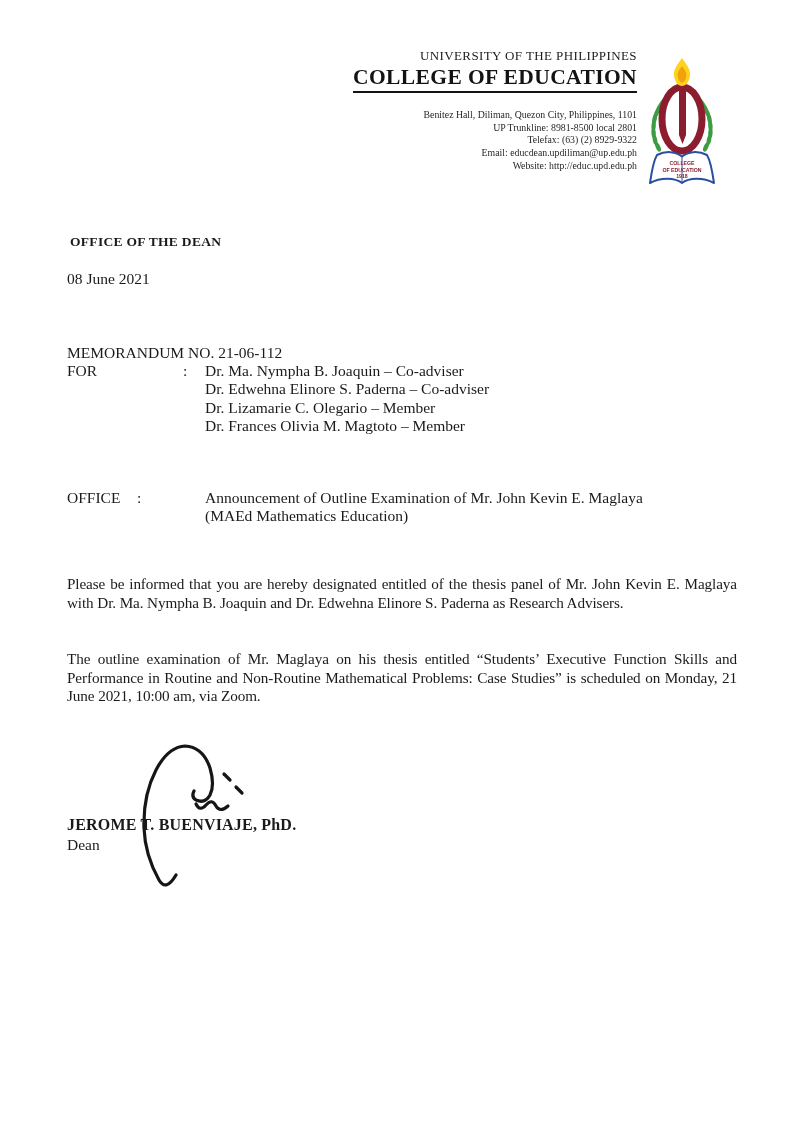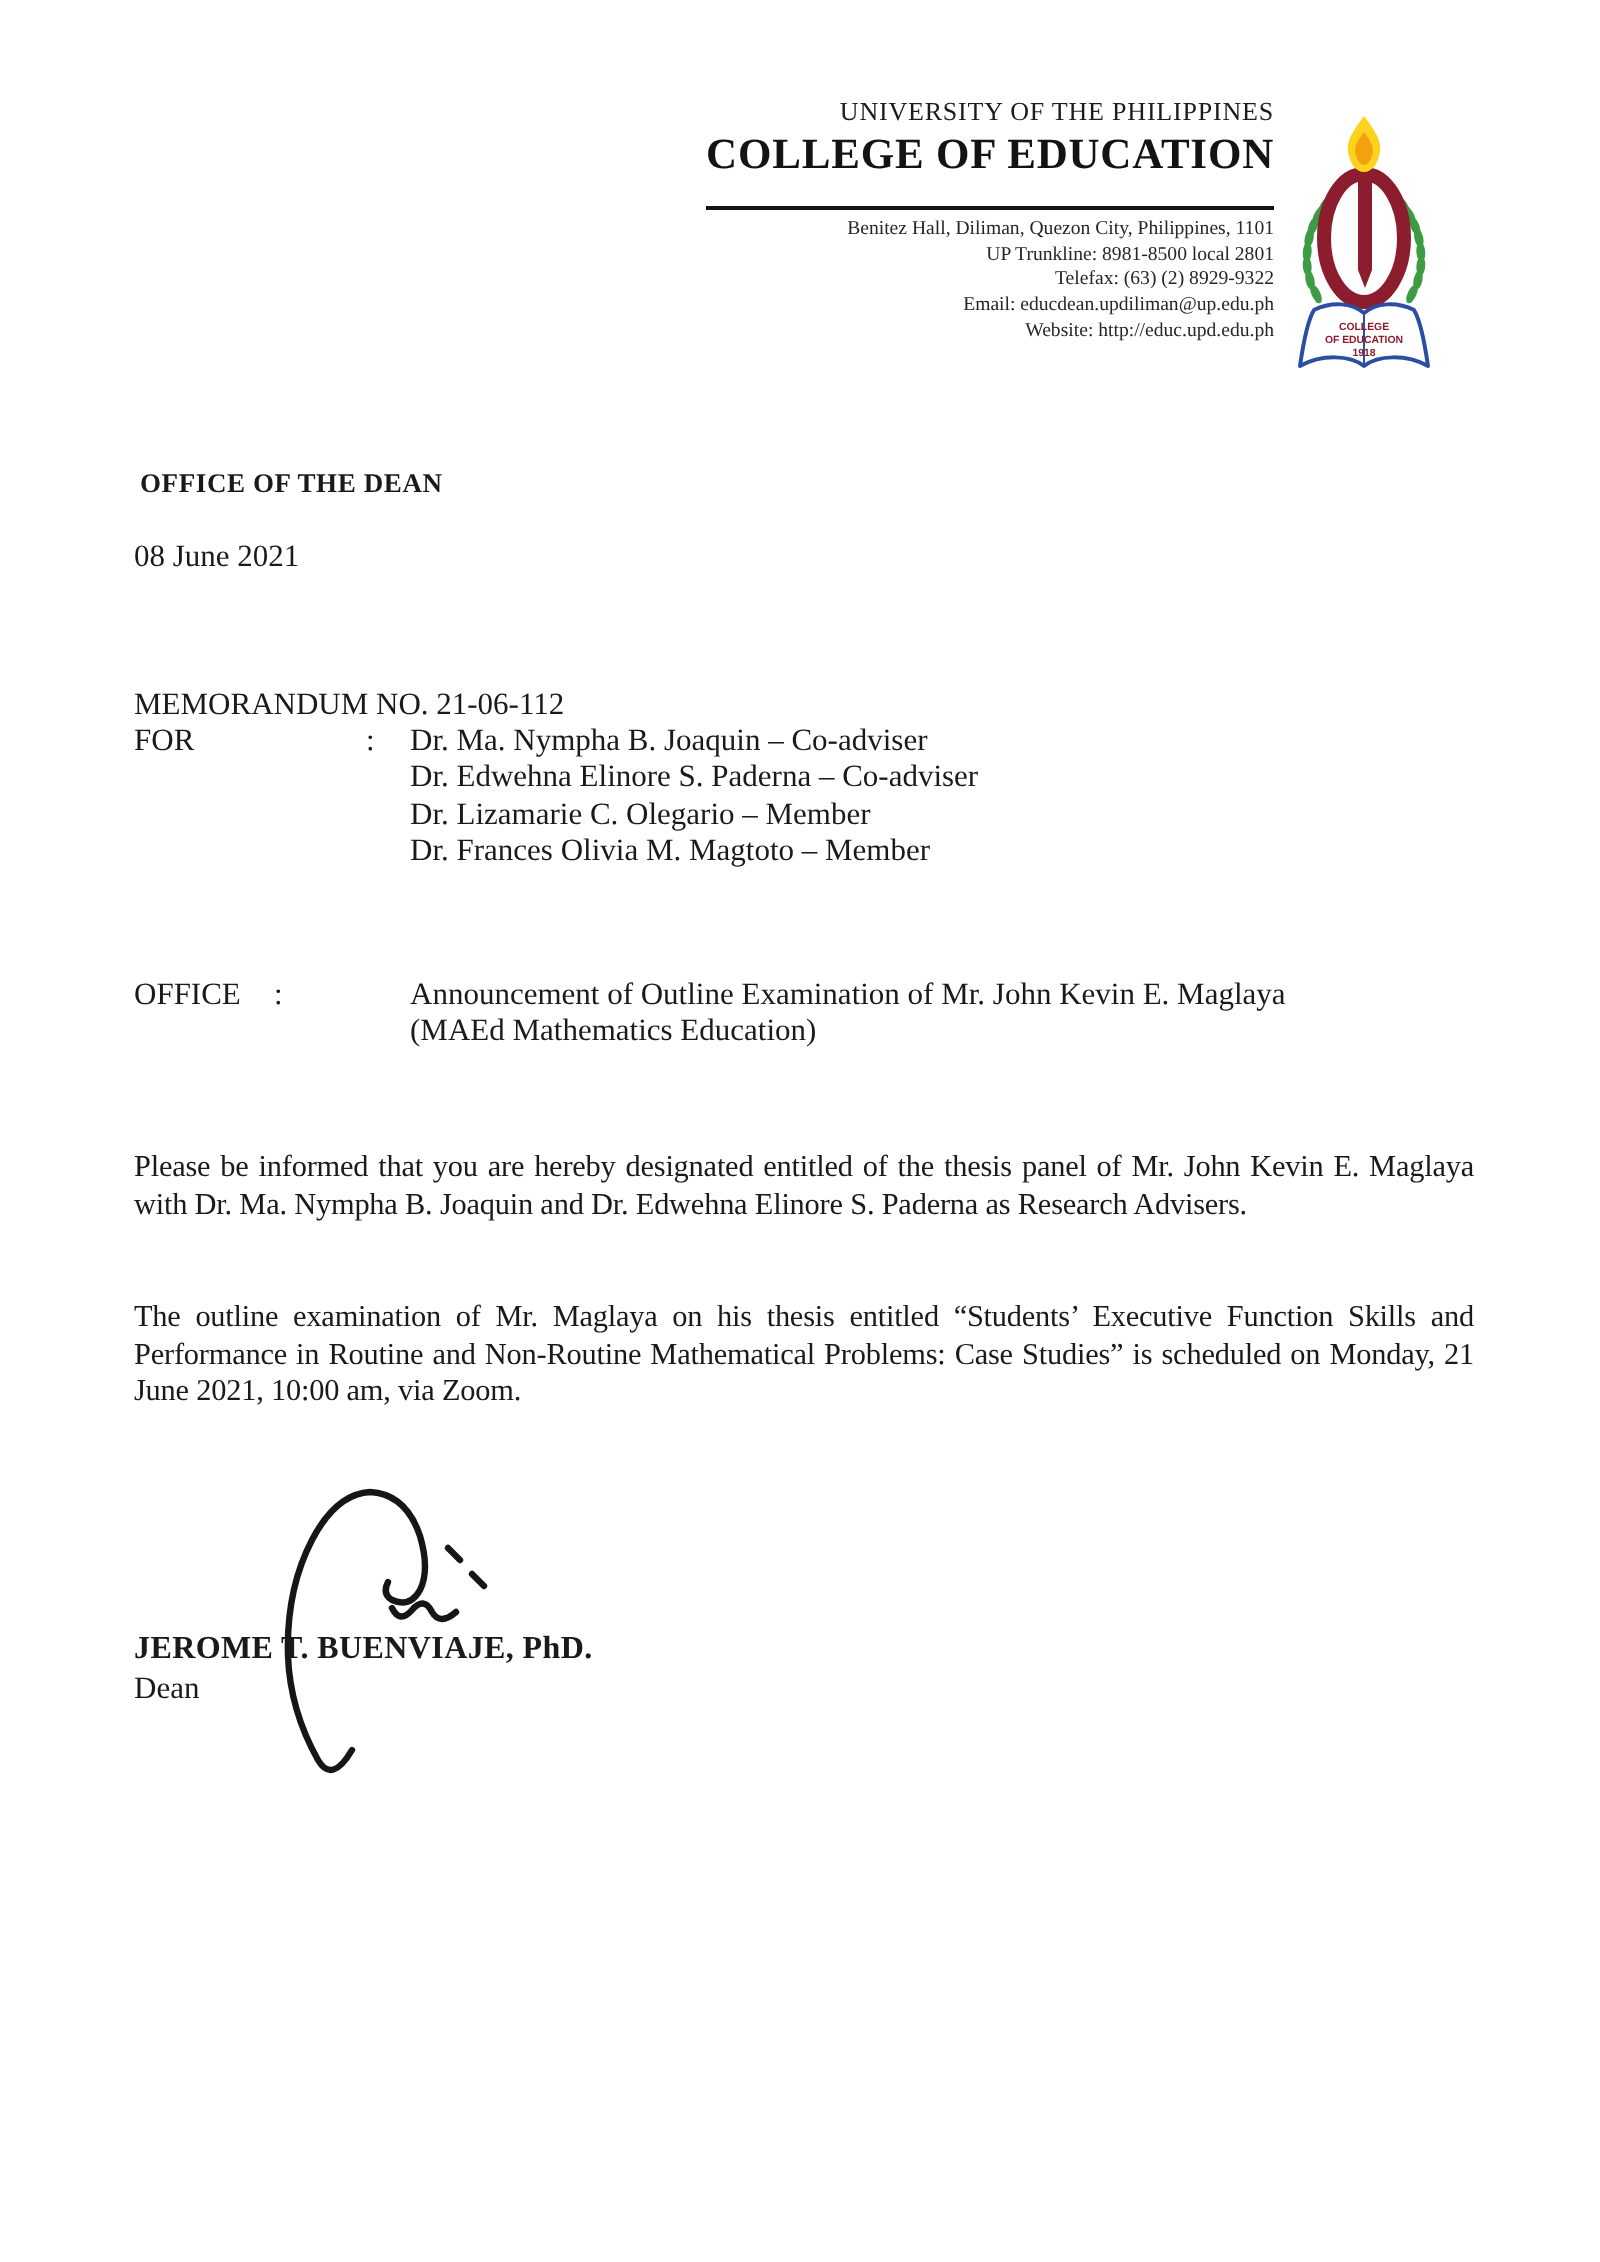--- a/index.html
+++ b/index.html
@@ -11,23 +11,23 @@
     color:#1a1a1a;
     overflow:hidden;
   }
   
   .lh-text{position:absolute;top:48px;right:163px;text-align:right;}
   .lh-univ{font-size:13px;letter-spacing:.4px;color:#1c1c1c;}
   .lh-college-wrap{margin-top:1px;}
   .lh-college{
     display:inline-block;
     font-size:21.5px;font-weight:bold;letter-spacing:.4px;
-    border-bottom:2.5px solid #141414;padding-bottom:13px;color:#131313;
+    border-bottom:2.5px solid #141414;padding-bottom:1px;color:#131313;
   }
-  .lh-addr{margin-top:4px;font-size:9.8px;line-height:12.7px;color:#262626;}
+  .lh-addr{margin-top:16px;font-size:9.8px;line-height:12.7px;color:#262626;}
   .lh-logo{position:absolute;left:646px;top:57px;width:70px;height:130px;}
   
   .office-line{position:absolute;left:70px;top:234px;font-size:13.5px;font-weight:bold;letter-spacing:.3px;}
   .date-line{position:absolute;left:67px;top:270px;font-size:15.5px;}
   .memo-block{position:absolute;left:67px;top:344px;font-size:15.5px;line-height:18.2px;}
   .kv-row{display:flex;align-items:flex-start;}
   .kv-label-for{width:116px;flex:0 0 116px;}
   .kv-colon-for{width:22px;flex:0 0 22px;}
   .kv-label-subj{width:70px;flex:0 0 70px;}
   .kv-colon-subj{width:68px;flex:0 0 68px;}

